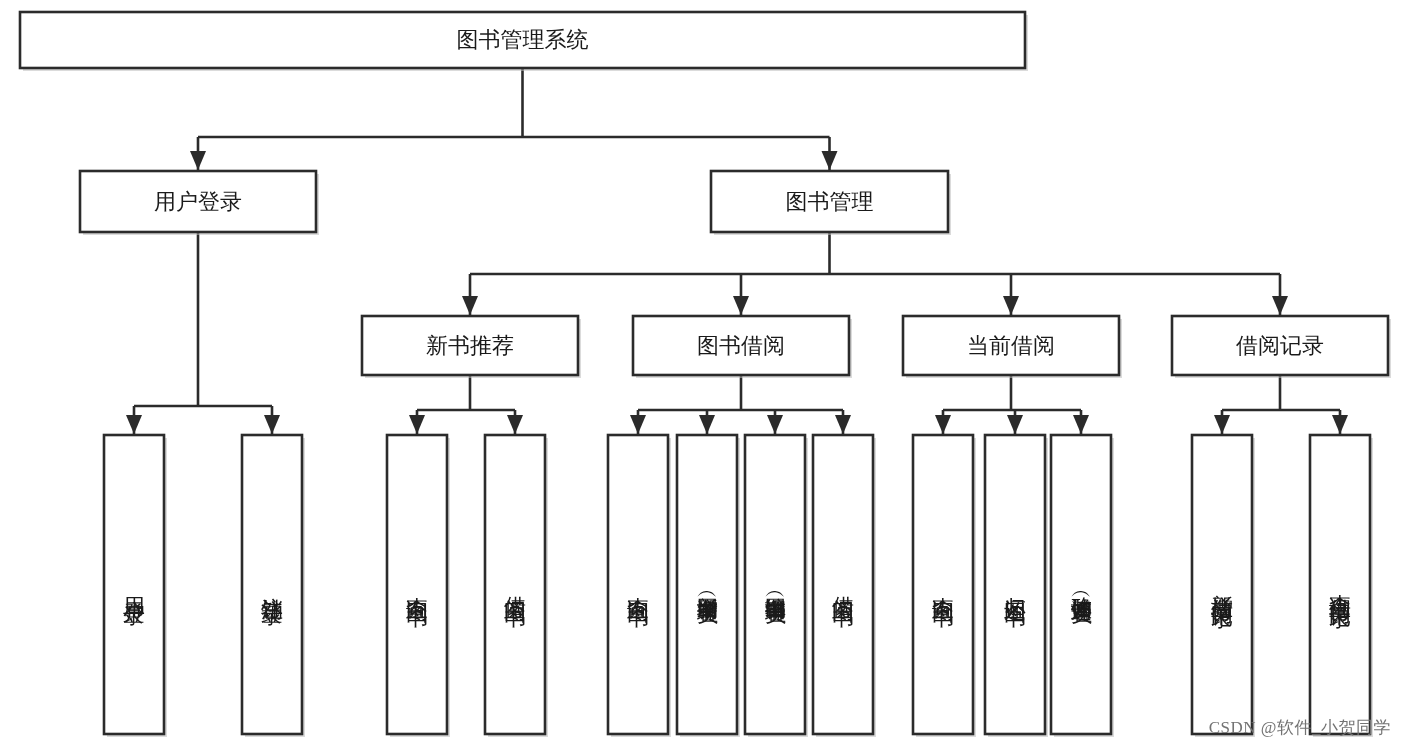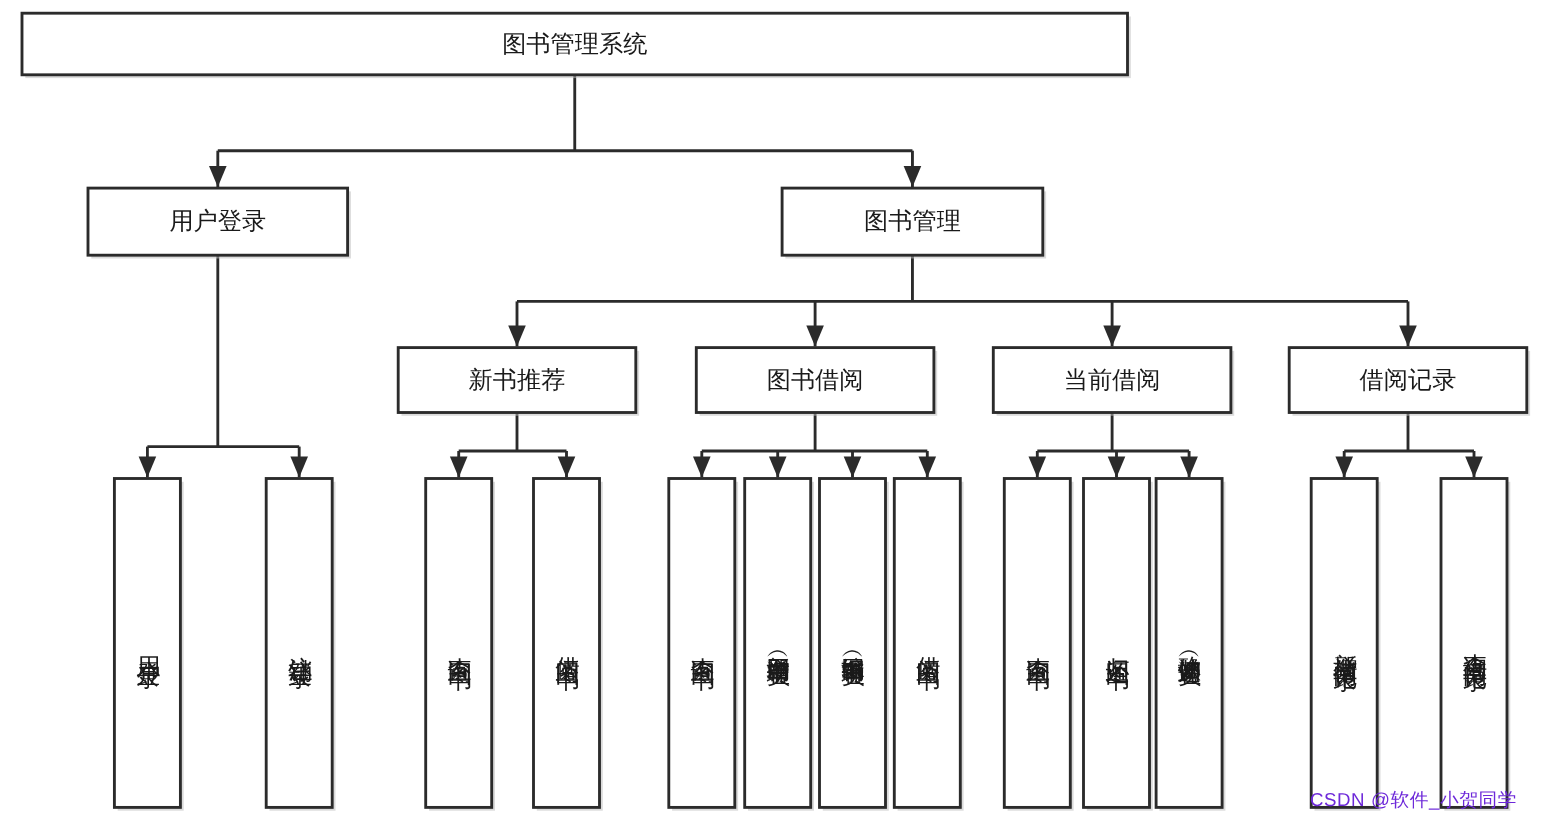--- a/index.html
+++ b/index.html
@@ -62,25 +62,25 @@
     letter-spacing: 3px;
     line-height: 1;
     white-space: nowrap;
     display: flex;
     align-items: center;
     justify-content: center;
     pointer-events: none;
   }
   .watermark {
     position: absolute;
-    right: 26px;
+    right: 14px;
     bottom: 8px;
-    font-family: Liberation Sans, sans-serif;
+    font-family: Liberation Serif, serif;
     font-size: 17px;
-    color: #6d28d9;
+    color: #737373;
     letter-spacing: 0.5px;
     white-space: nowrap;
   }
 </style>
 </head>
 <body>
 
 <div id="diagram-root">
 
   <svg class="diagram" viewBox="0 0 1405 747">

